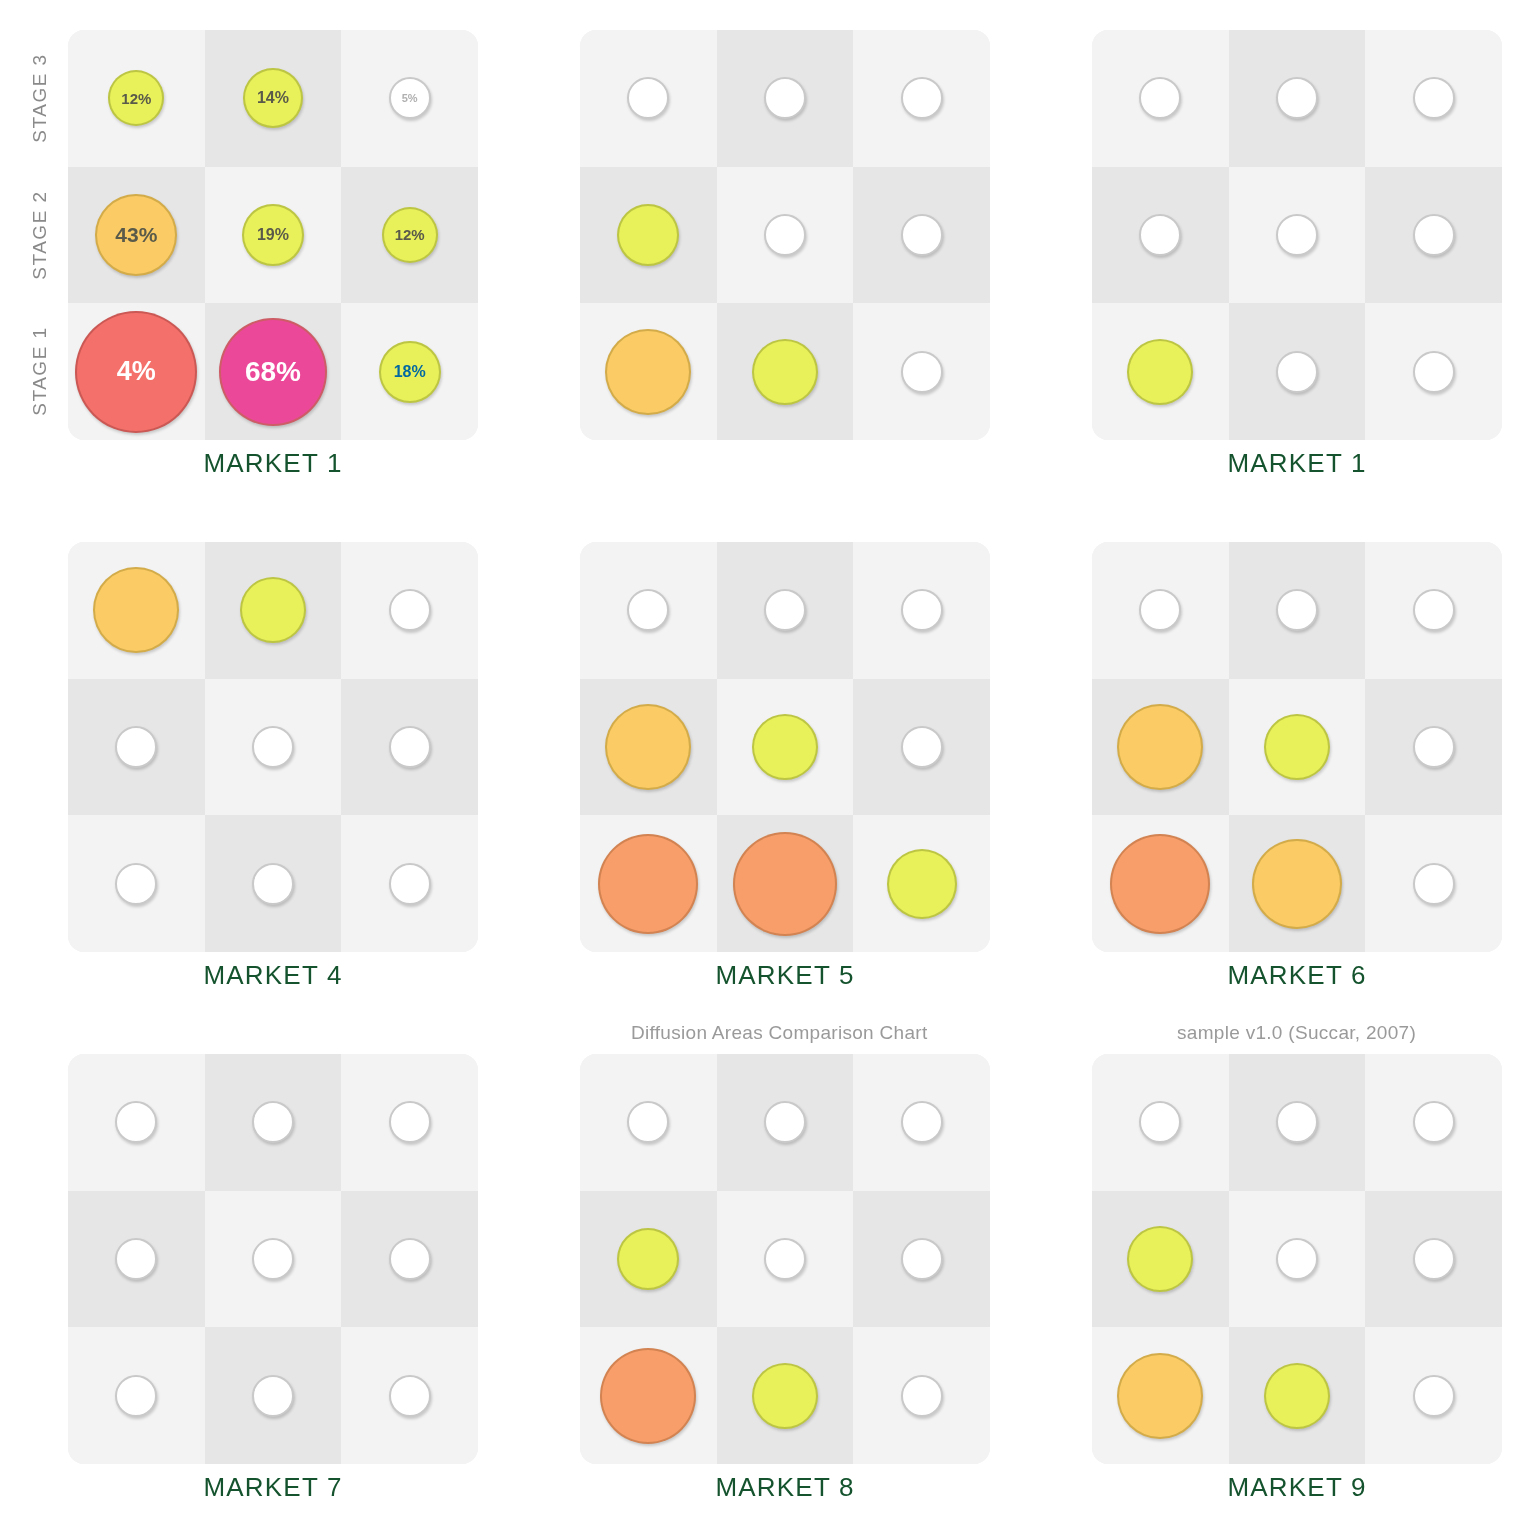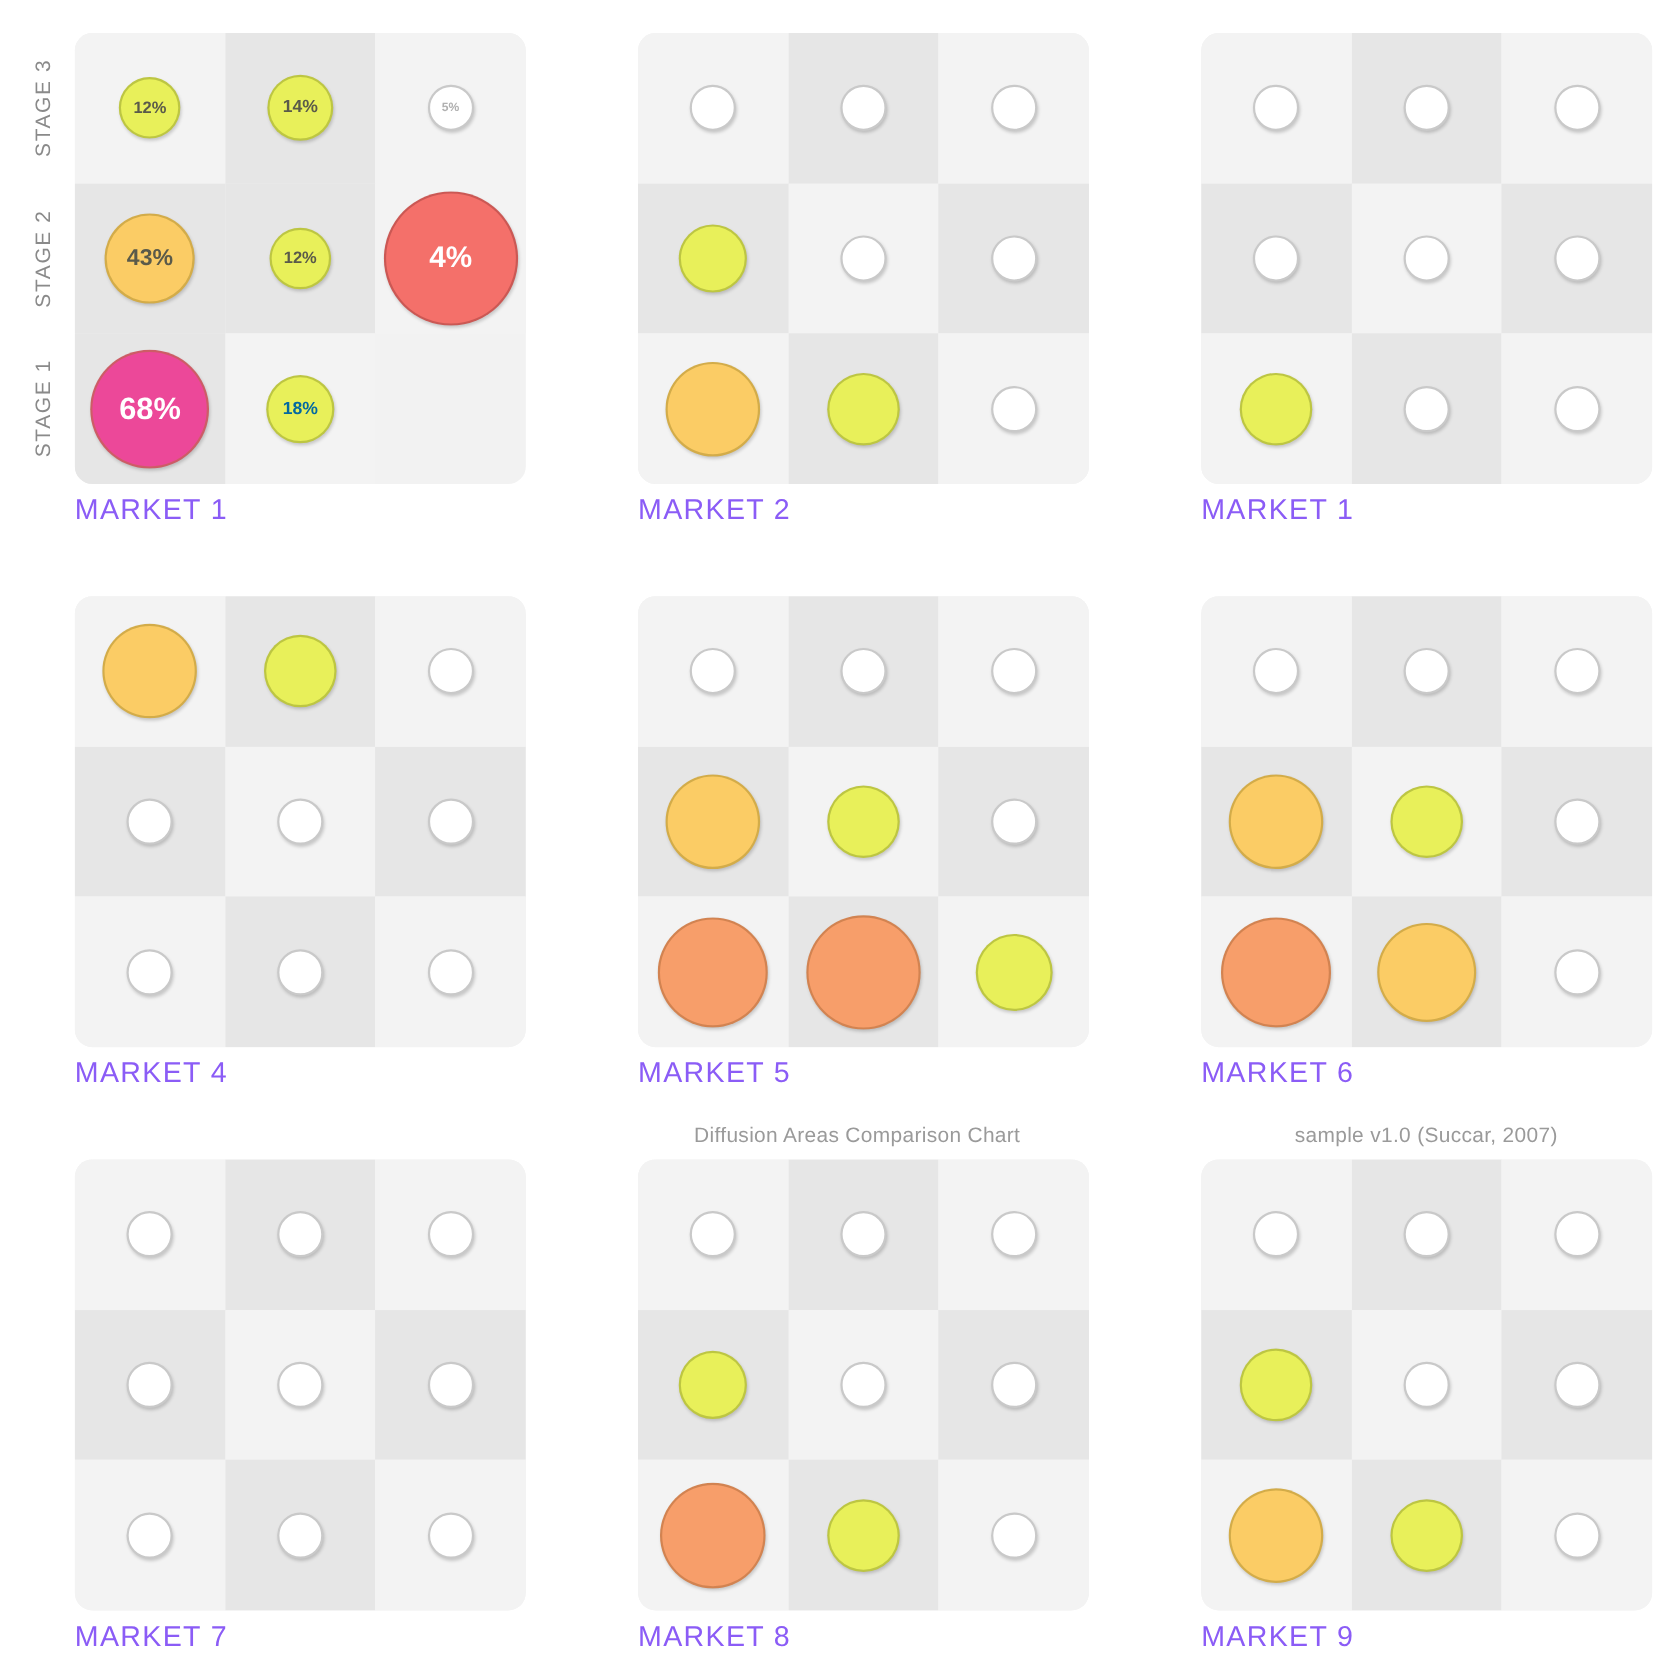--- a/index.html
+++ b/index.html
@@ -63,23 +63,24 @@
     font-family: "Liberation Sans", sans-serif;
     font-weight: 600;
     white-space: nowrap;
   }
 
   .market-label {
     position: absolute;
     top: 418px;
     left: 0;
     width: 410px;
+    text-align: center;
     font-size: 26px;
     letter-spacing: 1.2px;
-    color: #8b5cf6;
+    color: #14532d;
     font-family: "Liberation Sans", sans-serif;
   }
 
   
   .row-headers {
     position: absolute;
     left: 18px;
     top: 30px;
     height: 410px;
     width: 44px;
@@ -127,20 +128,25 @@
         <div class="cell light">
           <div class="bubble" style="width: 42px; height: 42px; background: rgb(255, 255, 255); border: 2px solid rgb(201, 201, 201);">
             <span class="val" style="font-size: 11px; color: rgb(176, 176, 176);">5%</span>
           </div>
         </div>
         <div class="cell dark">
           <div class="bubble" style="width: 82px; height: 82px; background: rgb(251, 204, 101); border: 2px solid rgba(185, 150, 55, 0.6);">
             <span class="val" style="font-size: 21px; color: rgb(90, 90, 74);">43%</span>
           </div>
         </div>
+        <div class="cell light">
+          <div class="bubble" style="width: 62px; height: 62px; background: rgb(232, 240, 90); border: 2px solid rgba(160, 170, 50, 0.6);">
+            <span class="val" style="font-size: 16px; color: rgb(90, 90, 74);">19%</span>
+          </div>
+        </div>
         <div class="cell dark">
           <div class="bubble" style="width: 56px; height: 56px; background: rgb(232, 240, 90); border: 2px solid rgba(160, 170, 50, 0.6);">
             <span class="val" style="font-size: 15px; color: rgb(90, 90, 74);">12%</span>
           </div>
         </div>
         <div class="cell light">
           <div class="bubble" style="width: 122px; height: 122px; background: rgb(244, 112, 106); border: 2px solid rgba(170, 70, 65, 0.55);">
             <span class="val" style="font-size: 27px; color: rgb(255, 255, 255);">4%</span>
           </div>
         </div>
@@ -180,21 +186,20 @@
         <div class="cell light">
           <div class="bubble" style="width: 86px; height: 86px; background: rgb(251, 204, 101); border: 2px solid rgba(185, 150, 55, 0.6);"></div>
         </div>
         <div class="cell dark">
           <div class="bubble" style="width: 66px; height: 66px; background: rgb(232, 240, 90); border: 2px solid rgba(160, 170, 50, 0.6);"></div>
         </div>
         <div class="cell light">
           <div class="bubble" style="width: 42px; height: 42px; background: rgb(255, 255, 255); border: 2px solid rgb(201, 201, 201);"></div>
         </div>
       </div>
-      <div class="market-label">MARKET 2</div>
     </div>
     <div class="panel" style="left: 1092px; top: 30px;">
       <div class="matrix">
         <div class="cell light">
           <div class="bubble" style="width: 42px; height: 42px; background: rgb(255, 255, 255); border: 2px solid rgb(201, 201, 201);"></div>
         </div>
         <div class="cell dark">
           <div class="bubble" style="width: 42px; height: 42px; background: rgb(255, 255, 255); border: 2px solid rgb(201, 201, 201);"></div>
         </div>
         <div class="cell light">

